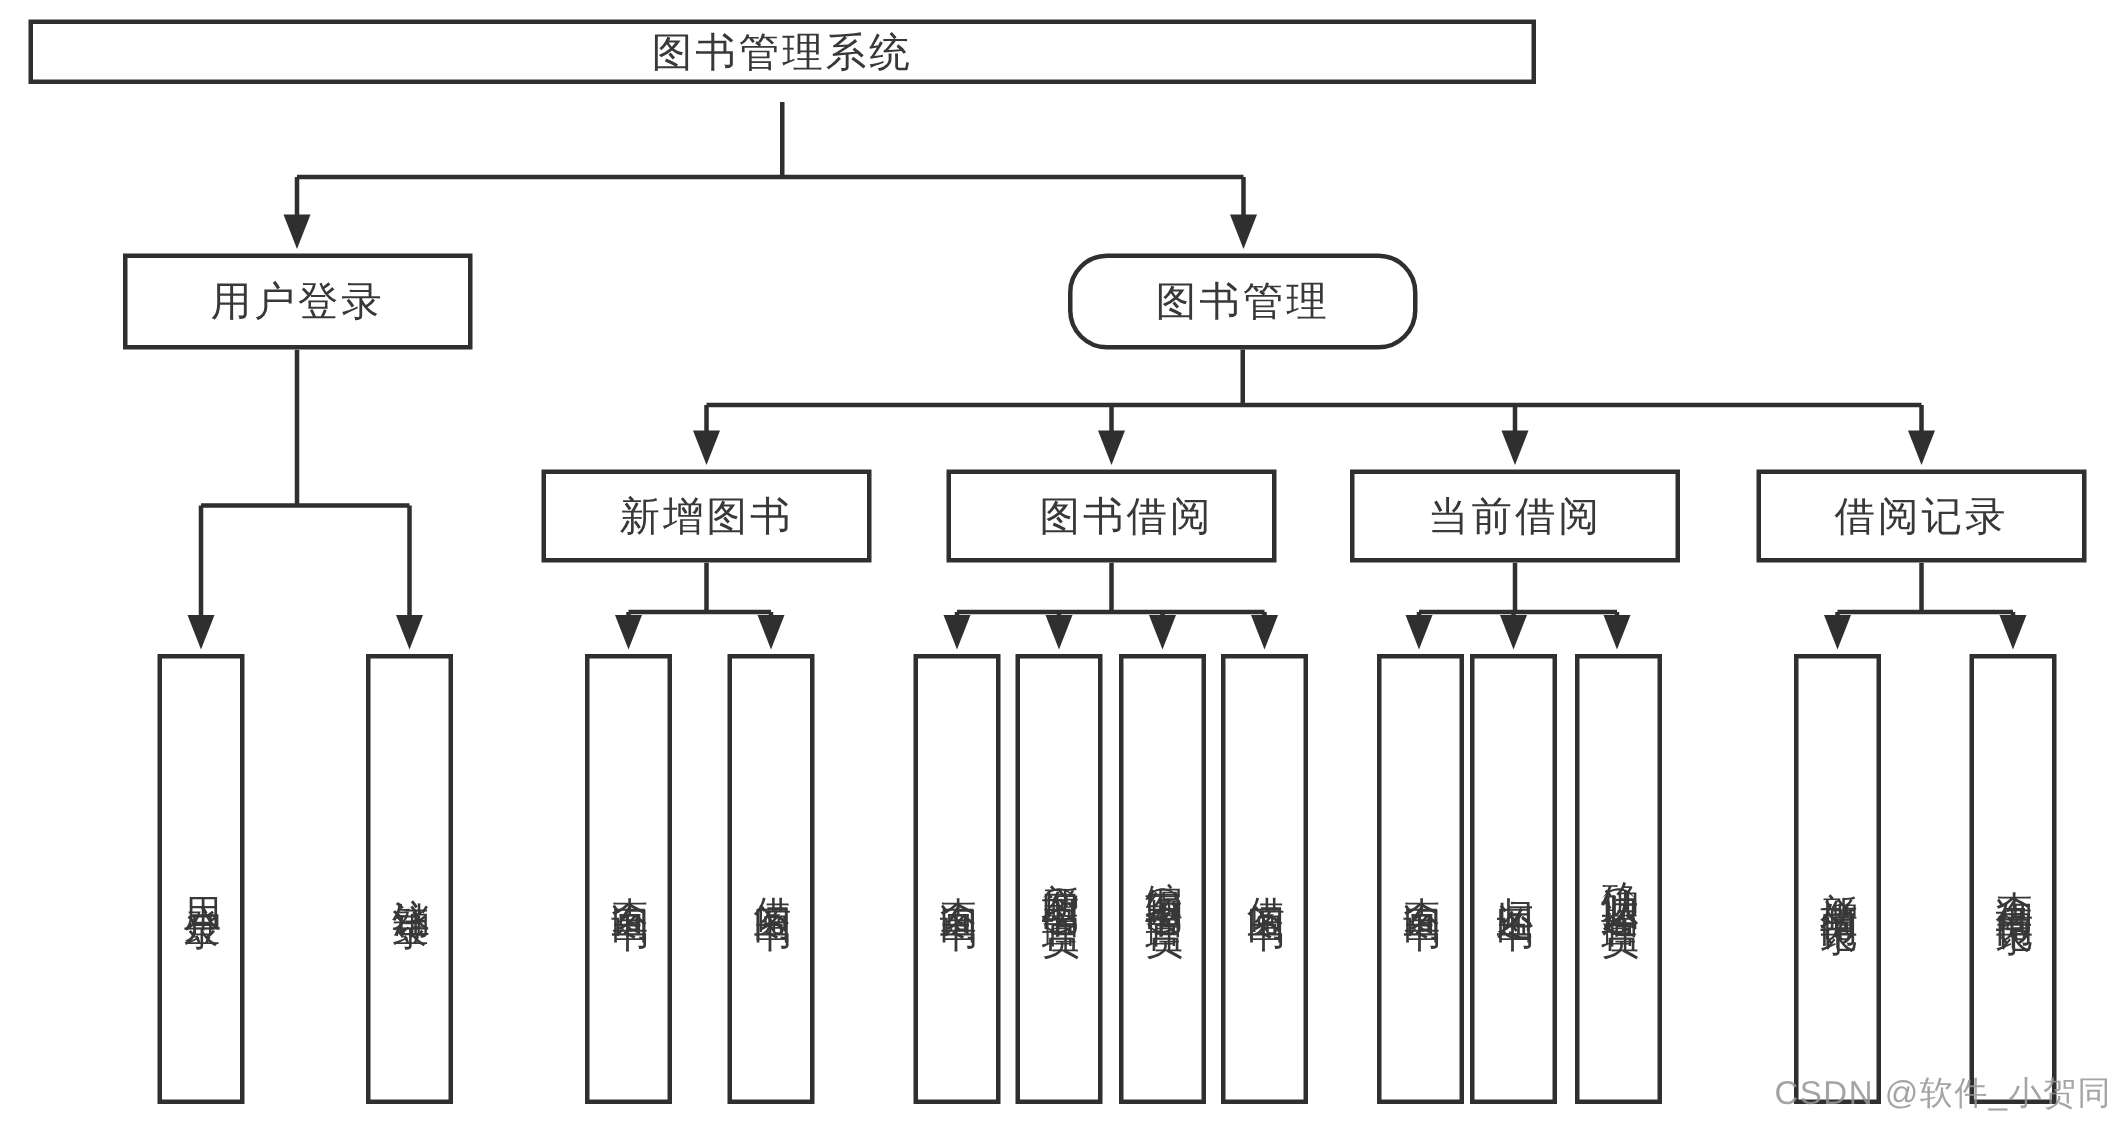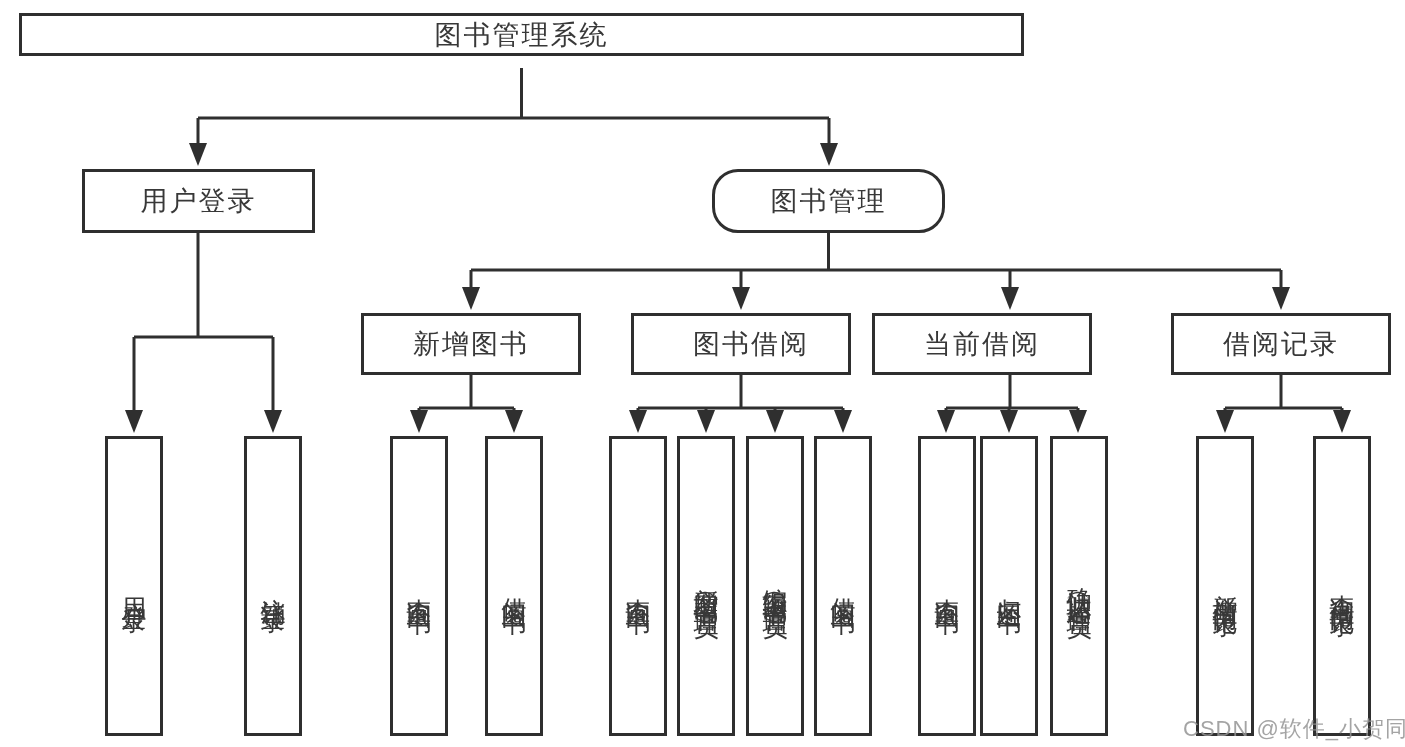--- a/index.html
+++ b/index.html
@@ -100,21 +100,21 @@
     </g>
   </svg>
 
   <div class="box h-box" style="left:19px; top:13px; width:1005px; height:43px;">图书管理系统</div>
 
   <div class="box h-box lvl2" style="left:82px;">用户登录</div>
   <div class="box h-box lvl2" style="left:712px;border-radius:26px;">图书管理</div>
 
   <div class="box h-box lvl3" style="left:361px;">新增图书</div>
   <div class="box h-box lvl3" style="left:631px;padding-left:20px;">图书借阅</div>
-  <div class="box h-box lvl3" style="left:872px;text-align:right;">当前借阅</div>
+  <div class="box h-box lvl3" style="left:900px;text-align:right;">当前借阅</div>
   <div class="box h-box lvl3" style="left:1171px;">借阅记录</div>
 
   <div class="box v-box" style="left:105px;">
     <span class="v-label">用户登录</span>
   </div>
   <div class="box v-box" style="left:244px;">
     <span class="v-label">注销登录</span>
   </div>
 
   <div class="box v-box" style="left:390px;">

